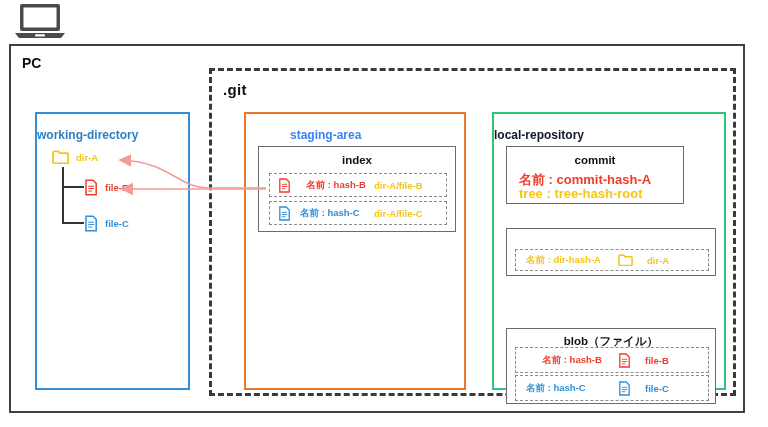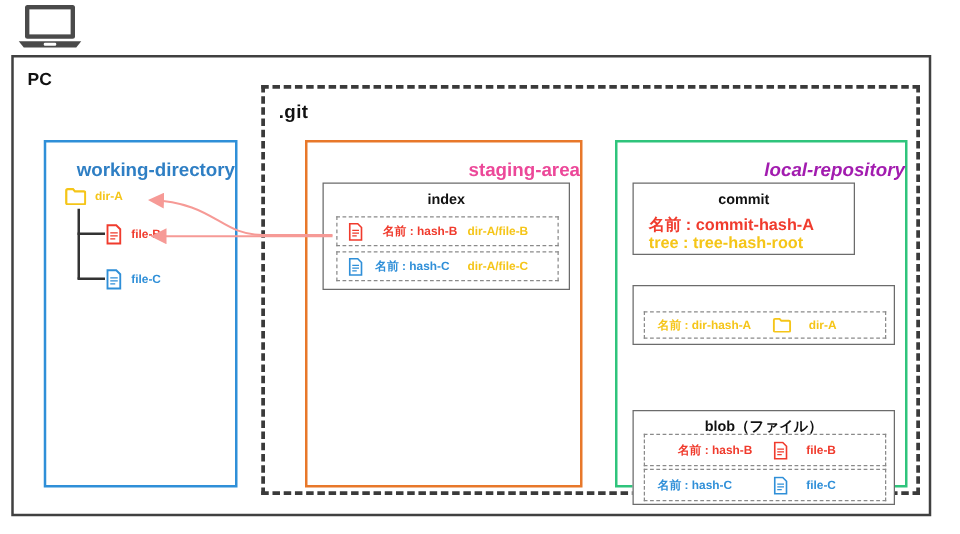--- a/index.html
+++ b/index.html
@@ -15,31 +15,31 @@
   .pc-label{position:absolute;left:22px;top:55px;font-size:14px;font-weight:bold;color:#111;}
 
   
   .git-frame{position:absolute;left:209px;top:68px;width:527px;height:328px;
              border:3px dashed #3a3a3a;box-sizing:border-box;}
   .git-label{position:absolute;left:223px;top:81px;font-size:15px;font-weight:bold;color:#111;
              letter-spacing:.3px;}
 
   
   .panel{position:absolute;box-sizing:border-box;background:#fff;}
-  .panel-title{position:absolute;left:0;right:0;text-align:right;font-size:15px;
+  .panel-title{position:absolute;left:0;right:0;text-align:left;font-size:12px;
                font-weight:bold;}
 
   #wd-panel{left:35px;top:112px;width:155px;height:278px;border:2px solid #2f8fd8;}
   #wd-title{top:14px;color:#2f7fc4;}
 
   #sa-panel{left:244px;top:112px;width:222px;height:278px;border:2px solid #e8782a;}
-  #sa-title{top:14px;color:#ec4899;}
+  #sa-title{top:14px;color:#3b82f6;margin-left:44px;}
 
   #lr-panel{left:492px;top:112px;width:234px;height:278px;border:2px solid #2fc47c;}
-  #lr-title{top:14px;color:#a21caf;font-style:italic;}
+  #lr-title{top:14px;color:#0f172a;}
 
   
   .inner-box{position:absolute;box-sizing:border-box;border:1px solid #6b6b6b;background:#fff;}
   .inner-title{position:absolute;left:0;right:0;text-align:center;font-size:11.5px;
                font-weight:bold;color:#111;}
 
   
   #index-box{left:12px;top:32px;width:198px;height:86px;}
   #index-title{top:7px;}
 

